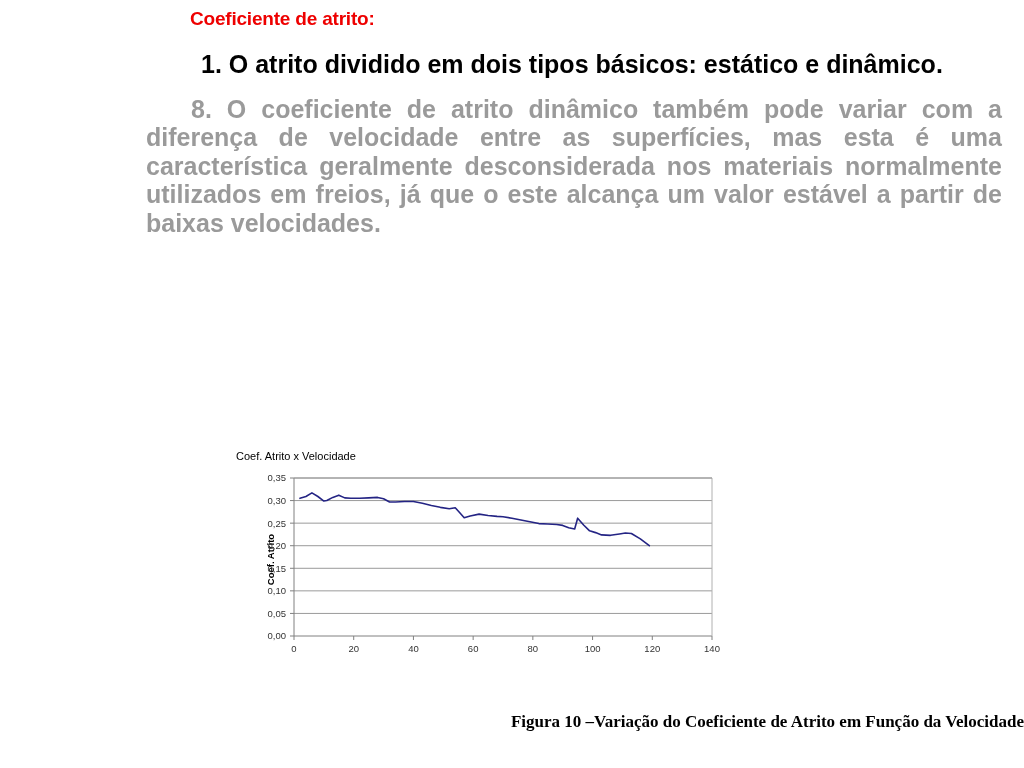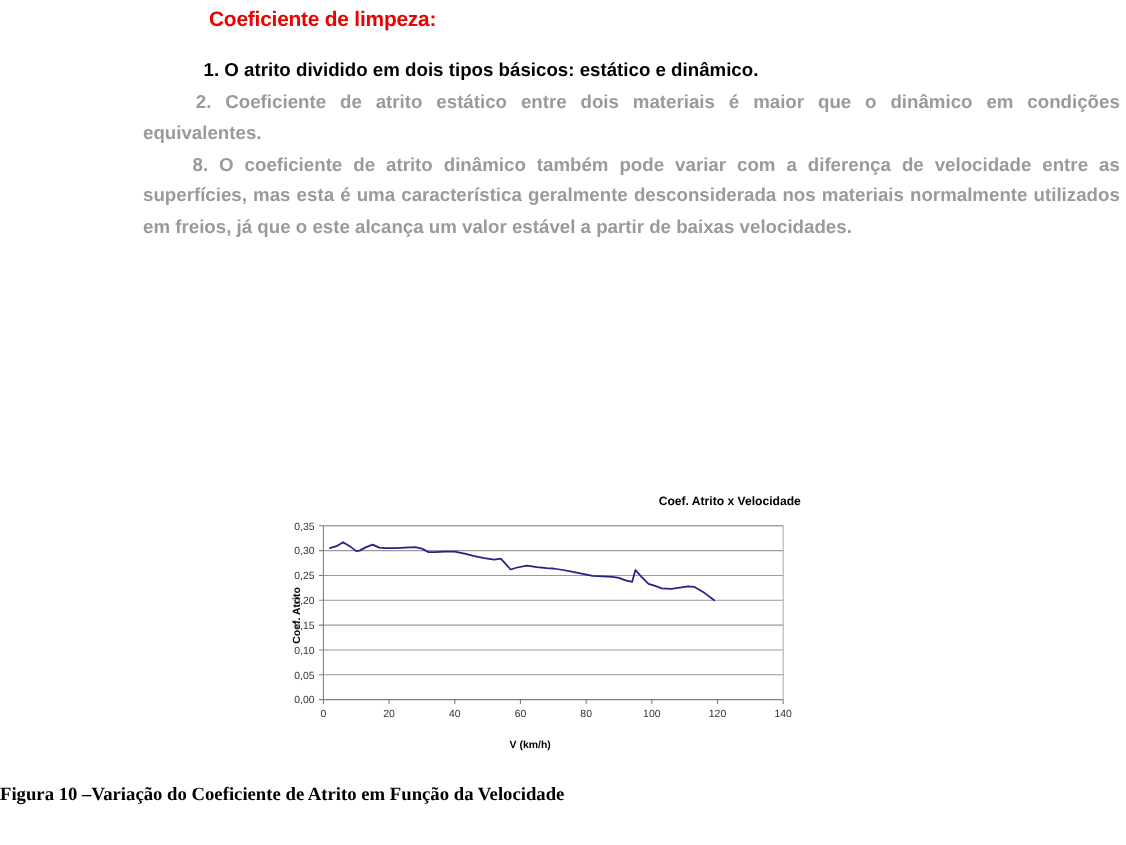--- a/index.html
+++ b/index.html
@@ -25,23 +25,23 @@
 
   .heading {
     font-size: 19px;
     font-weight: bold;
     color: #ee0000;
     margin: 0 0 20px 60px;
     letter-spacing: -0.2px;
   }
 
   .para {
-    font-size: 17px;
+    font-size: 25px;
     line-height: 28.5px;
-    margin: 0;
+    margin: 16px;
     text-align: justify;
   }
   .para.bold  { font-weight: bold; color: #000000; }
   .para.gray  { font-weight: bold; color: #9a9a9a; }
 
   .indent-a { text-indent: 55px; }
   .indent-b { text-indent: 48px; }
   .indent-c { text-indent: 45px; }
 
   
@@ -51,23 +51,23 @@
     top: 450px;
     width: 492px;
     height: 240px;
   }
 
   .chart-title {
     position: absolute;
     left: 0;
     top: 0;
     width: 492px;
-    text-align: right;
+    text-align: left;
     font-size: 11px;
-    font-weight: bold;
+    font-weight: normal;
     color: #000000;
   }
 
   .ylabel {
     position: absolute;
     left: -6px;
     top: 104px;
     width: 80px;
     text-align: center;
     font-size: 9.5px;
@@ -99,41 +99,39 @@
     font-size: 9.5px;
     fill: #333333;
   }
 
   
   .caption {
     position: absolute;
     left: 0;
     top: 712px;
     width: 1024px;
-    text-align: left;
+    text-align: right;
     font-family: "Liberation Serif", serif;
     font-size: 17px;
     font-weight: bold;
     color: #000000;
   }
 </style>
 </head>
 <body>
 
 <div class="slide-body">
-  <div class="heading">Coeficiente de limpeza:</div>
+  <div class="heading">Coeficiente de atrito:</div>
   <p class="para bold indent-a">1.  O atrito dividido em dois tipos básicos: estático e dinâmico.</p>
-  <p class="para gray indent-b">2. Coeficiente de atrito estático entre dois materiais é maior que o dinâmico em condições equivalentes.</p>
   <p class="para gray indent-c">8. O coeficiente de atrito dinâmico também pode variar com a diferença de velocidade entre as superfícies, mas esta é uma característica geralmente desconsiderada nos materiais normalmente utilizados em freios,  já que o este alcança um valor estável a partir de baixas velocidades.</p>
 </div>
 
 <div class="chart-wrap">
   <div class="chart-title">Coef. Atrito x Velocidade</div>
   <div class="ylabel">Coef. Atrito</div>
-  <div class="xlabel">V (km/h)</div>
   <svg class="plot-svg" id="plot-svg" width="492" height="200">
       <line x1="58" x2="476" y1="164" y2="164" stroke="#808080" stroke-width="1"></line>
       <line x1="58" x2="476" y1="141.42857142857142" y2="141.42857142857142" stroke="#9a9a9a" stroke-width="1"></line>
       <line x1="58" x2="476" y1="118.85714285714286" y2="118.85714285714286" stroke="#9a9a9a" stroke-width="1"></line>
       <line x1="58" x2="476" y1="96.28571428571428" y2="96.28571428571428" stroke="#9a9a9a" stroke-width="1"></line>
       <line x1="58" x2="476" y1="73.71428571428571" y2="73.71428571428571" stroke="#9a9a9a" stroke-width="1"></line>
       <line x1="58" x2="476" y1="51.14285714285714" y2="51.14285714285714" stroke="#9a9a9a" stroke-width="1"></line>
       <line x1="58" x2="476" y1="28.571428571428555" y2="28.571428571428555" stroke="#9a9a9a" stroke-width="1"></line>
       <line x1="58" x2="476" y1="6" y2="6" stroke="#9a9a9a" stroke-width="1"></line>
       <line x1="58" x2="58" y1="6" y2="164" stroke="#808080" stroke-width="1"></line>

